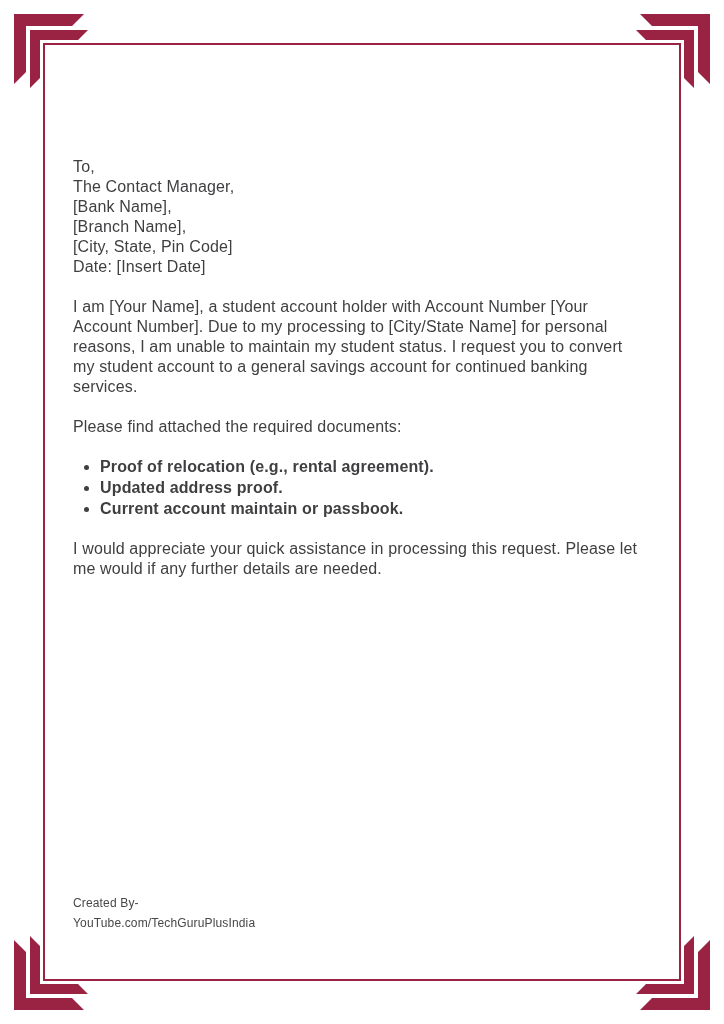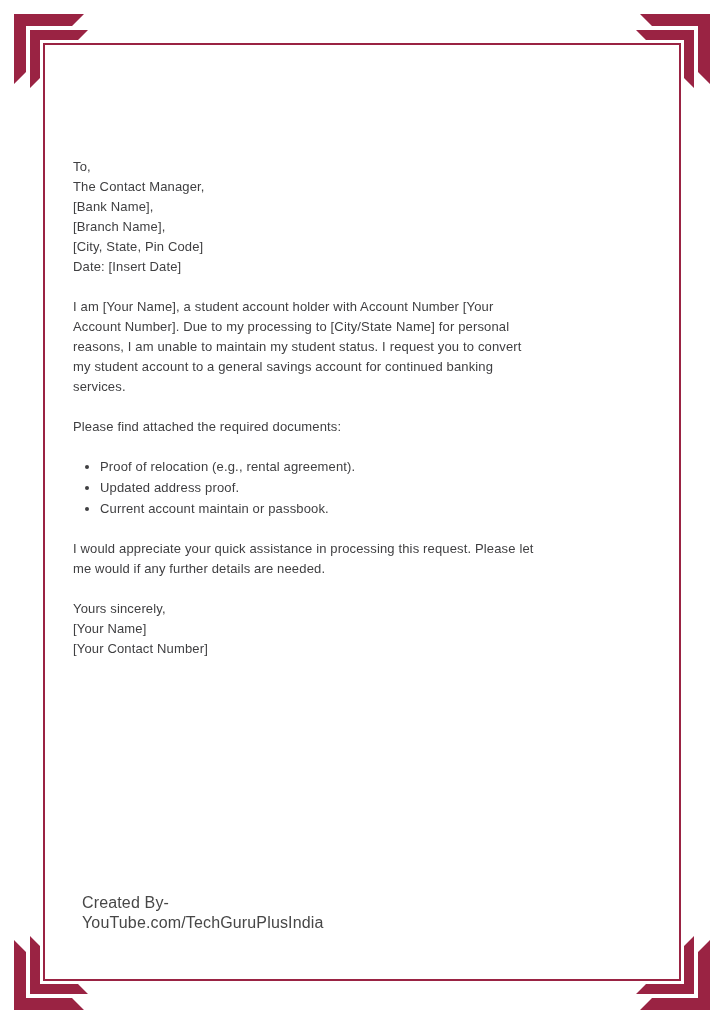--- a/index.html
+++ b/index.html
@@ -25,36 +25,36 @@
   .corner.tl{top:0;left:0;}
   .corner.tr{top:0;right:0;transform:scaleX(-1);}
   .corner.bl{bottom:0;left:0;transform:scaleY(-1);}
   .corner.br{bottom:0;right:0;transform:scale(-1,-1);}
 
   
   .letter{
     position:absolute;
     left:73px;top:157px;
     width:572px;
-    font-size:13px;
+    font-size:16px;
     line-height:20px;
     letter-spacing:0.15px;
   }
   .block{margin:0 0 20px 0;}
   .block div{white-space:pre;}
   ul.attach{
     margin:0 0 20px 0;
     padding:0 0 0 27px;
     list-style:disc;
   }
-  ul.attach li{line-height:20.8px;}
+  ul.attach li{line-height:20.8px;font-weight:bold;}
   .footer{
     position:absolute;
-    left:82px;top:893px;
-    font-size:16px;
+    left:73px;top:893px;
+    font-size:12px;
     line-height:20px;
     letter-spacing:0.15px;
     color:#474747;
   }
 </style>
 </head>
 <body>
 
 <div class="page">
 
@@ -114,25 +114,20 @@
       <li>Proof of relocation (e.g., rental agreement).</li>
       <li>Updated address proof.</li>
       <li>Current account maintain or passbook.</li>
     </ul>
 
     <div class="block">
       <div>I would appreciate your quick assistance in processing this request. Please let</div>
       <div>me would if any further details are needed.</div>
     </div>
 
-    <div class="block">
-      <div>Yours sincerely,</div>
-      <div>[Your Name]</div>
-      <div>[Your Contact Number]</div>
-    </div>
 
   </div>
 
   <div class="footer">
     <div>Created By-</div>
     <div>YouTube.com/TechGuruPlusIndia</div>
   </div>
 
 </div>
 

